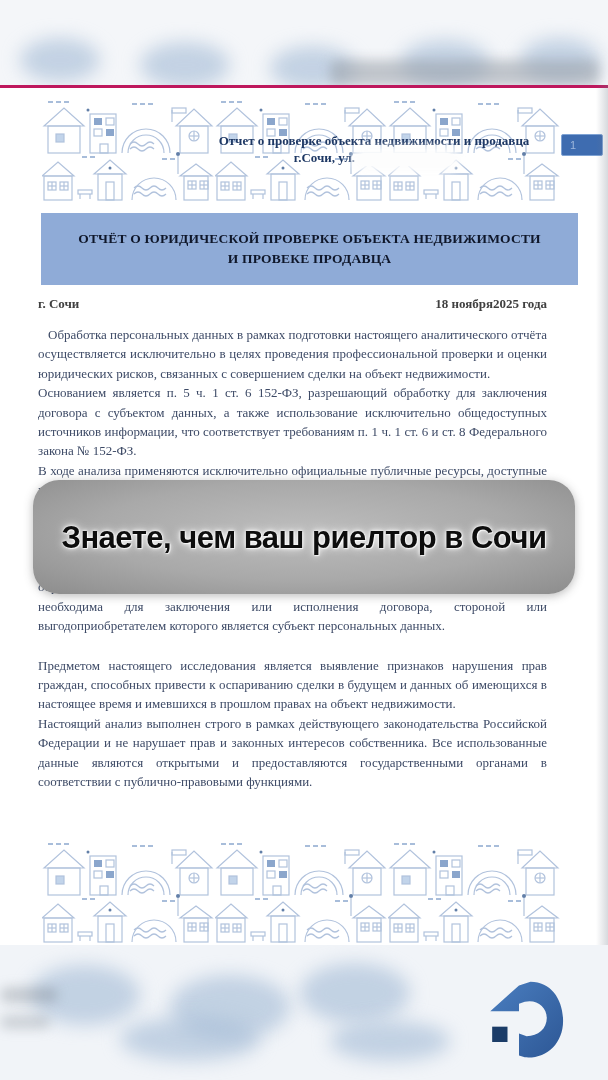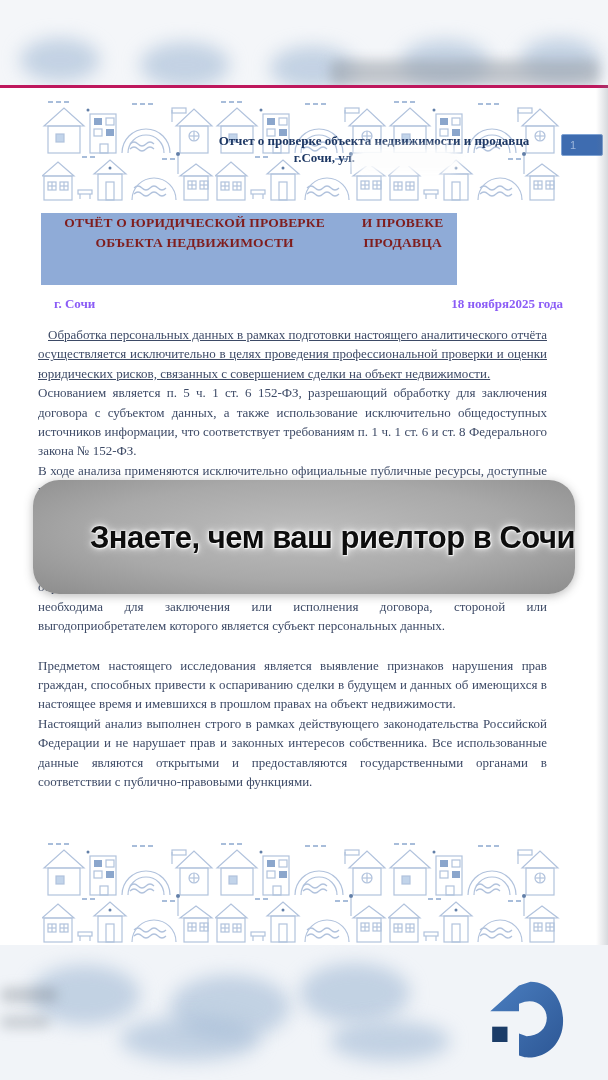--- a/index.html
+++ b/index.html
@@ -23,43 +23,43 @@
   
   .run-header{position:absolute;left:170px;top:44px;width:408px;text-align:center;
         color:#1e3864;font-weight:bold;font-size:13px;line-height:17px;}
   .redact-patch{display:inline-block;width:96px;height:13px;vertical-align:middle;
         background:#fdfdfd;border-radius:7px;box-shadow:0 0 8px 6px rgba(253,253,253,.95);}
   .page-badge{position:absolute;left:561px;top:46px;width:42px;height:22px;
         background:#3e6cb0;border:1px solid #7fa3d4;border-radius:2px;
         color:#9db7dc;font-family:"Liberation Sans",sans-serif;font-size:11px;
         line-height:20px;text-align:left;padding-left:8px;box-sizing:border-box;}
   
-  .banner{position:absolute;left:41px;top:125px;width:416px;height:72px;background:#8fabd7;
-        display:flex;flex-direction:row;justify-content:center;text-align:center;
-        color:#7f1d1d;font-weight:bold;font-size:13.5px;line-height:20px;letter-spacing:.2px;}
-  
-  .daterow{position:absolute;left:54px;top:208px;width:509px;display:flex;
-        justify-content:space-between;color:#8b5cf6;font-weight:bold;font-size:13px;gap:8px;}
+  .banner{position:absolute;left:41px;top:125px;width:537px;height:72px;background:#8fabd7;
+        display:flex;flex-direction:column;justify-content:center;text-align:center;
+        color:#0f172a;font-weight:bold;font-size:13.5px;line-height:20px;letter-spacing:.2px;}
+  
+  .daterow{position:absolute;left:38px;top:208px;width:509px;display:flex;
+        justify-content:space-between;color:#404040;font-weight:bold;font-size:13px;gap:8px;}
   
   .bodycol{position:absolute;left:38px;top:237px;width:509px;color:#3d4a66;
         font-size:13px;line-height:19.4px;text-align:justify;}
   .bodycol p{margin:0;}
-  .p-indent{text-indent:10px;text-decoration:underline;}
+  .p-indent{text-indent:10px;}
   .gap{height:20px;}
   ul.obscured{margin:0;padding:0 0 0 46px;list-style:disc;color:#5a6c8e;opacity:.55;}
   ul.obscured li{margin:0;line-height:19.4px;}
   
   .caption{position:absolute;left:33px;top:392px;width:542px;height:114px;border-radius:26px;
         background:radial-gradient(ellipse at 50% 45%, #bdbdbd 0%, #a9a9a9 55%, #8c8c8c 100%);
         box-shadow:0 2px 10px rgba(60,60,60,.35);
         display:flex;flex-direction:column;justify-content:center;text-align:center;
         font-family:"Liberation Sans",sans-serif;font-weight:bold;font-size:31px;
         line-height:43px;letter-spacing:-.5px;color:#0d0d0d;}
   .caption span{text-shadow:0 0 10px rgba(255,255,255,.95),0 0 4px rgba(255,255,255,.9),
-        0 0 2px #ffffff,1px 1px 0 rgba(255,255,255,.6);text-align:right;}
+        0 0 2px #ffffff,1px 1px 0 rgba(255,255,255,.6);}
   
   .logo{position:absolute;left:473px;top:28px;width:92px;height:92px;}
   .hidden-defs{position:absolute;width:0;height:0;overflow:hidden;}
 </style>
 </head>
 <body>
 
 <svg class="hidden-defs" aria-hidden="true">
   <defs>
     <symbol id="deco-tile" viewBox="0 0 173 104">

